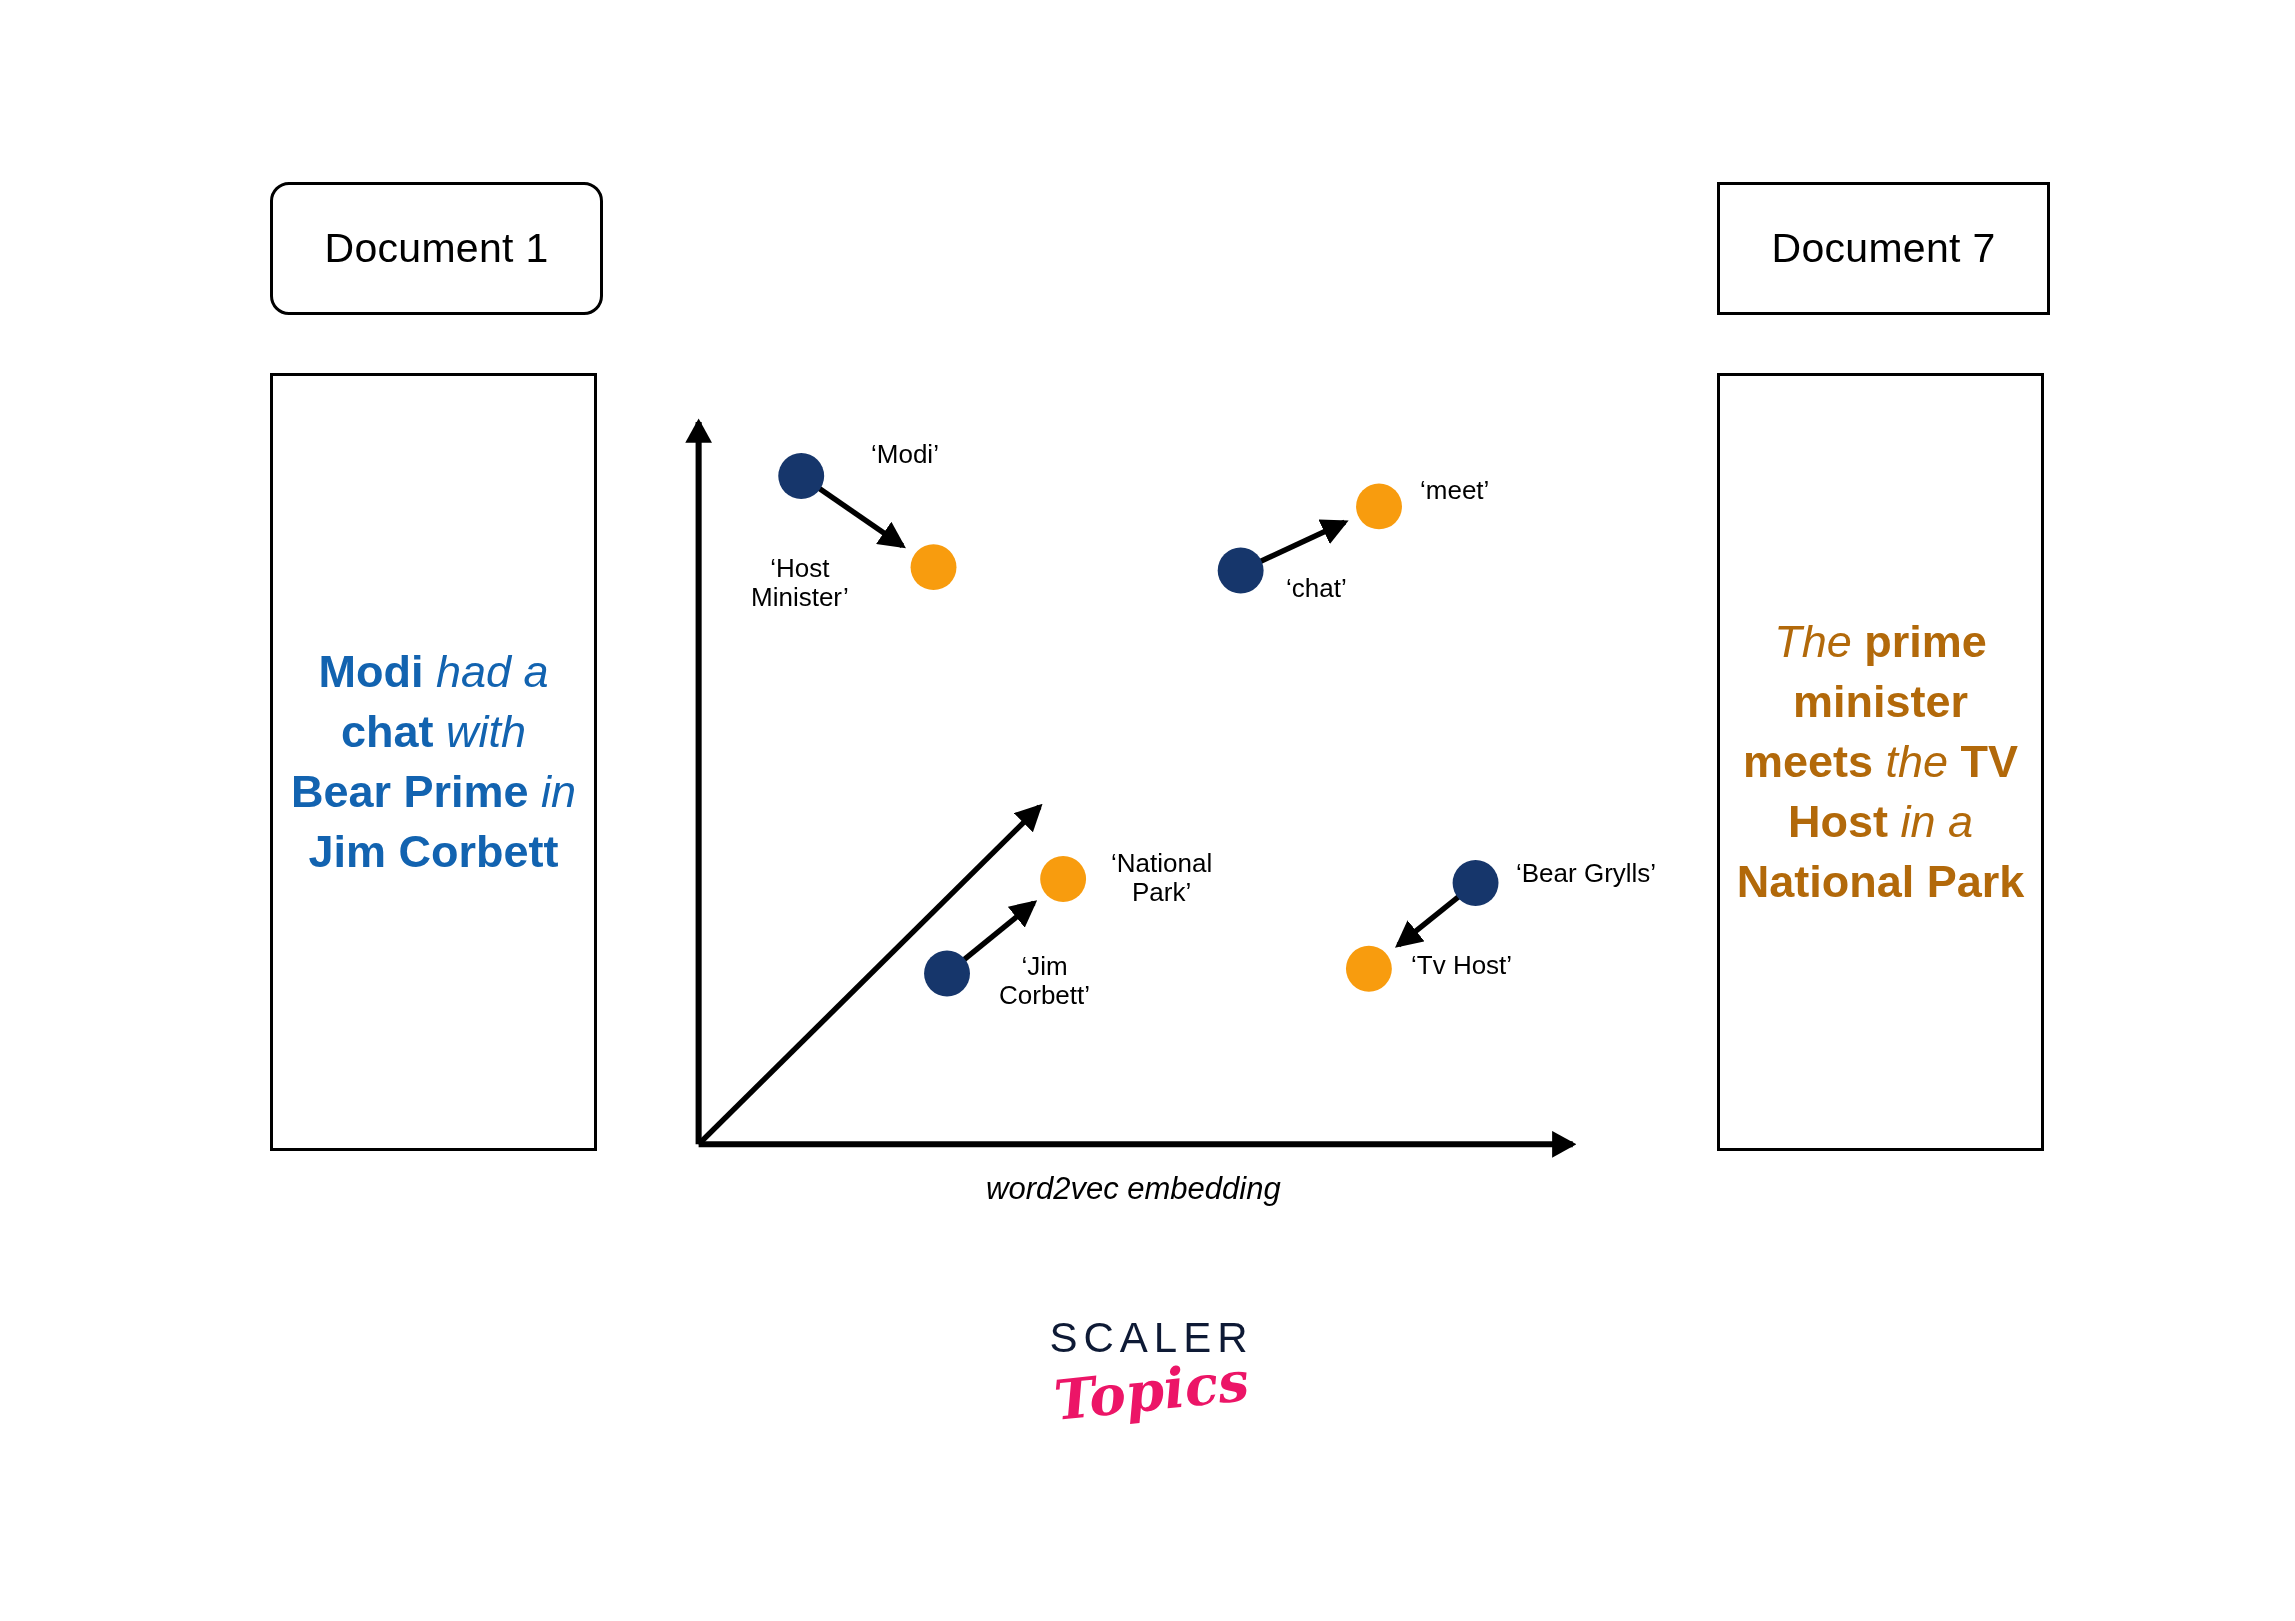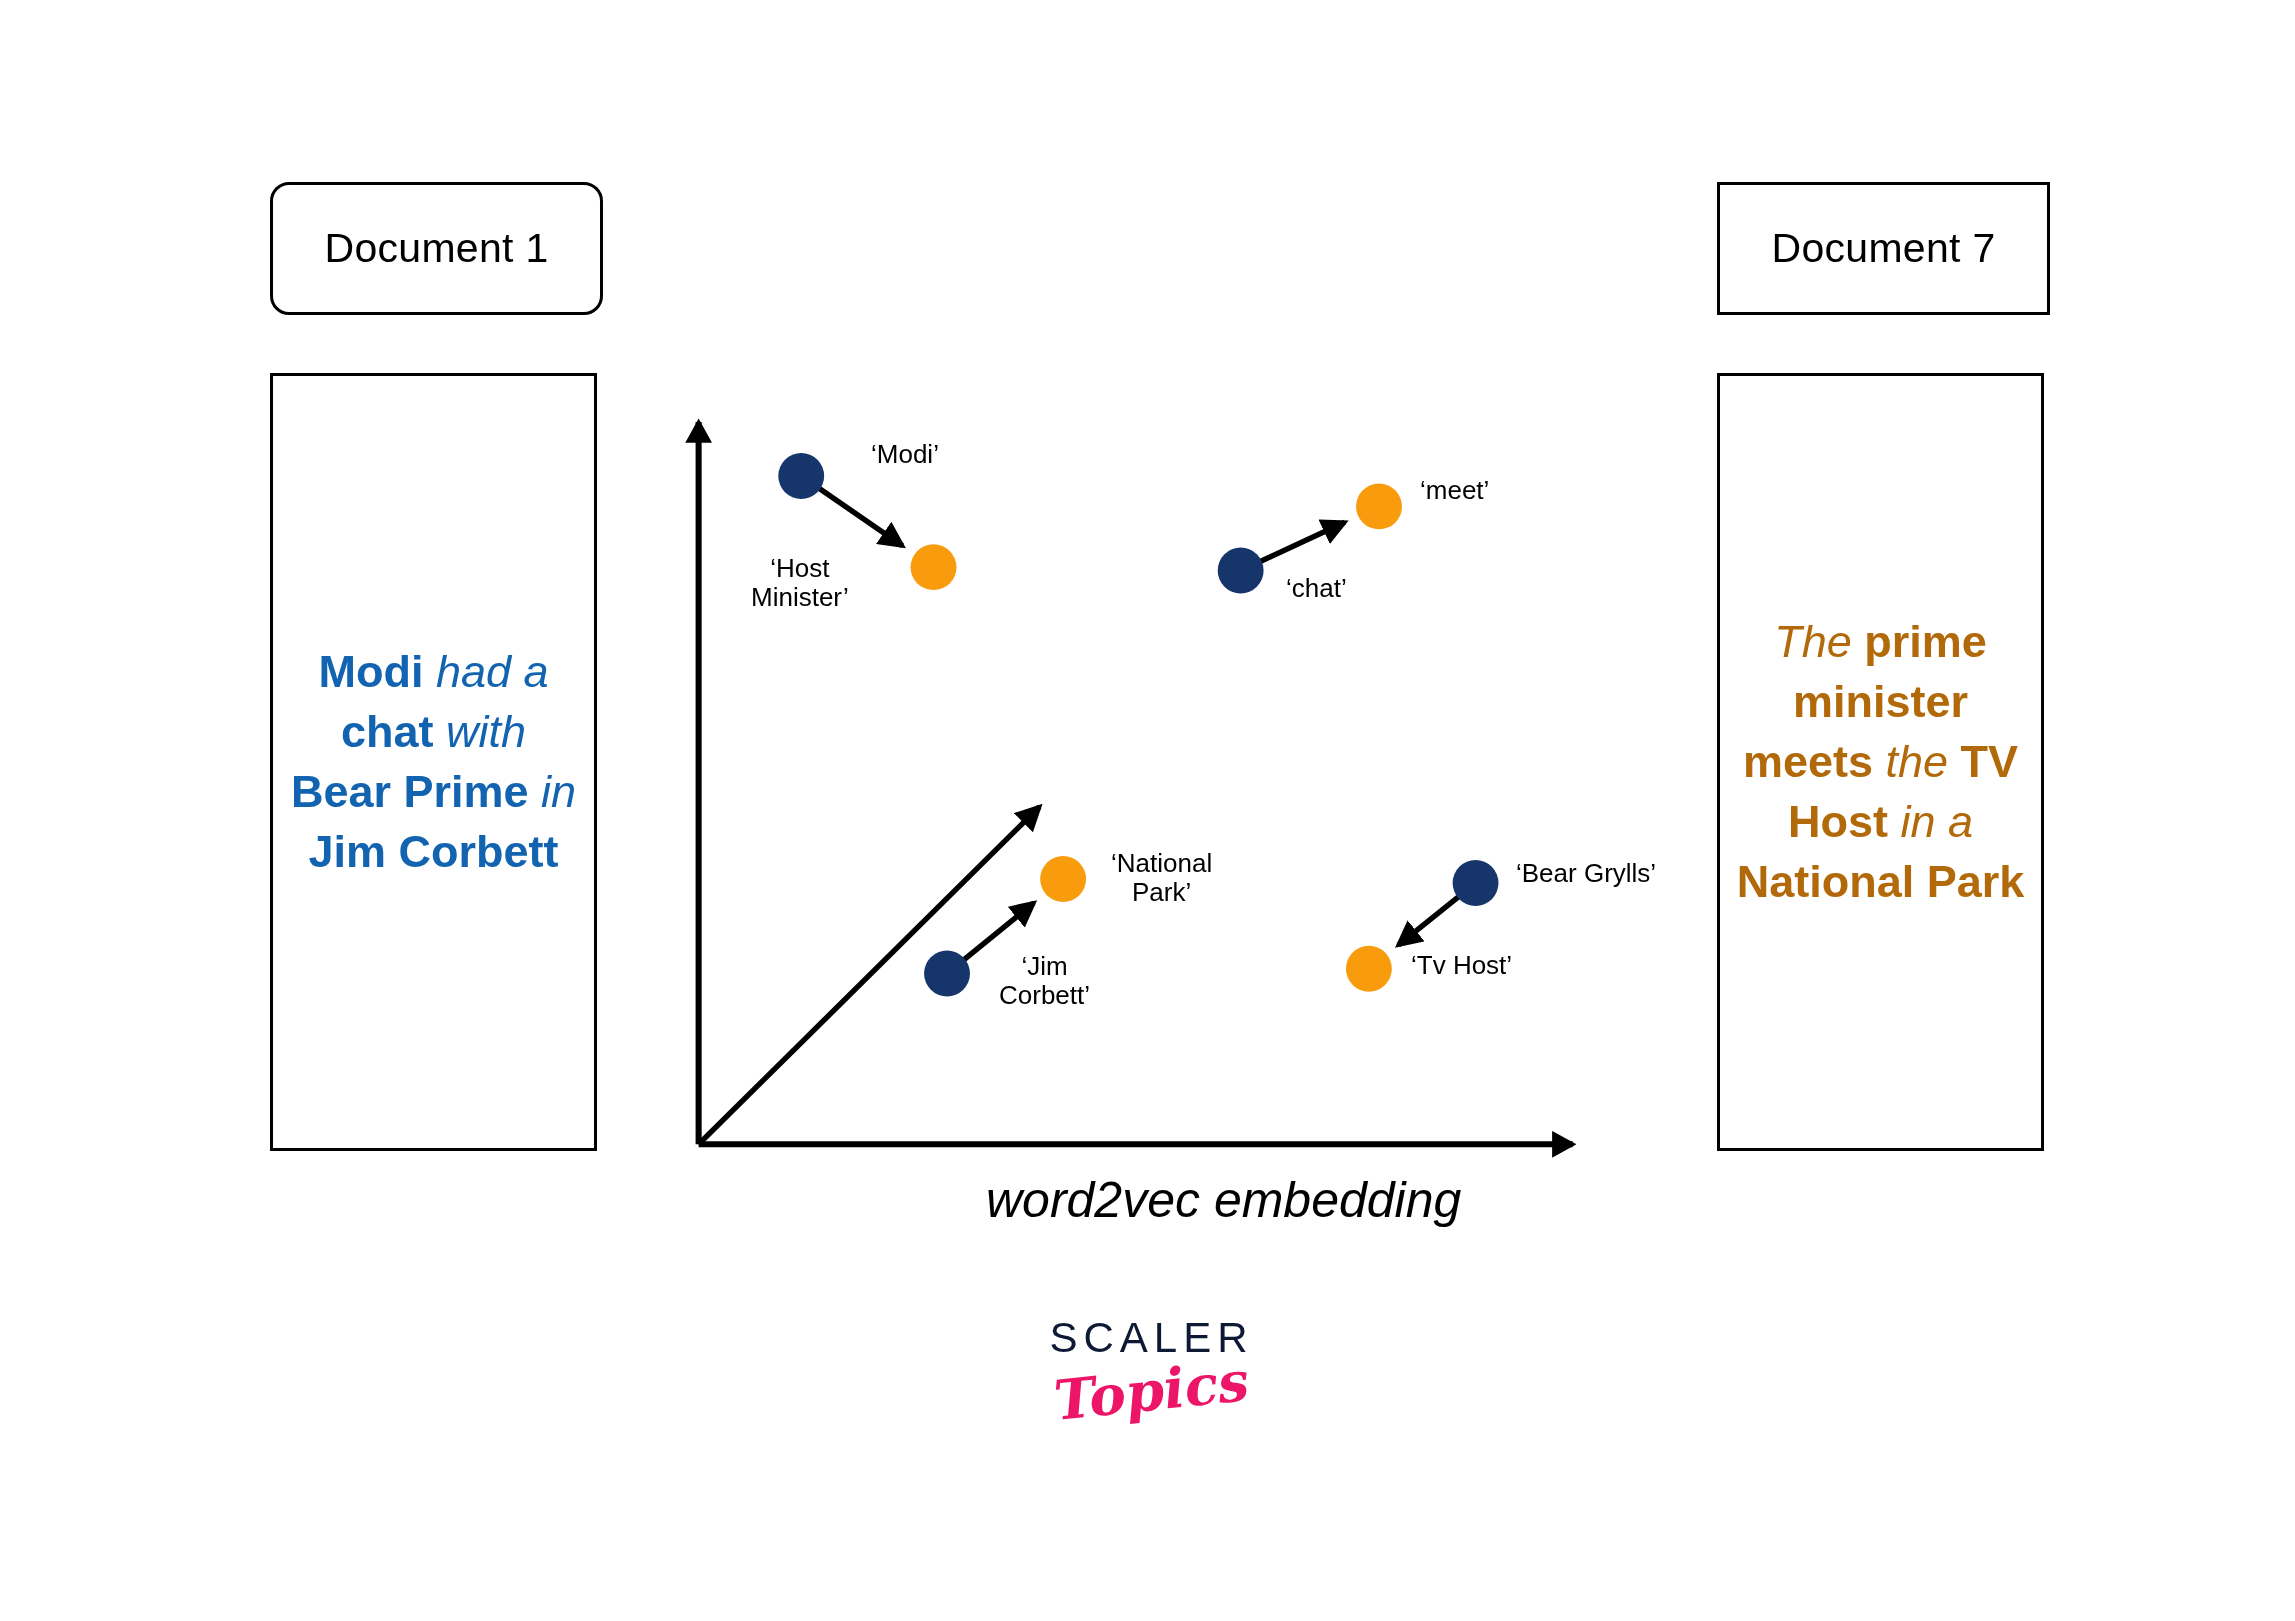--- a/index.html
+++ b/index.html
@@ -65,21 +65,21 @@
 
   
   #plot {
     position: absolute;
     left: 0; top: 0;
     width: 2295px; height: 1621px;
     pointer-events: none;
   }
   .axis-label {
     position: absolute;
-    font-size: 50px;
+    font-size: 31px;
     font-style: italic;
     color: #000000;
     white-space: nowrap;
   }
   .pt-label {
     position: absolute;
     font-size: 26px;
     color: #000000;
     line-height: 1.12;
     white-space: nowrap;

